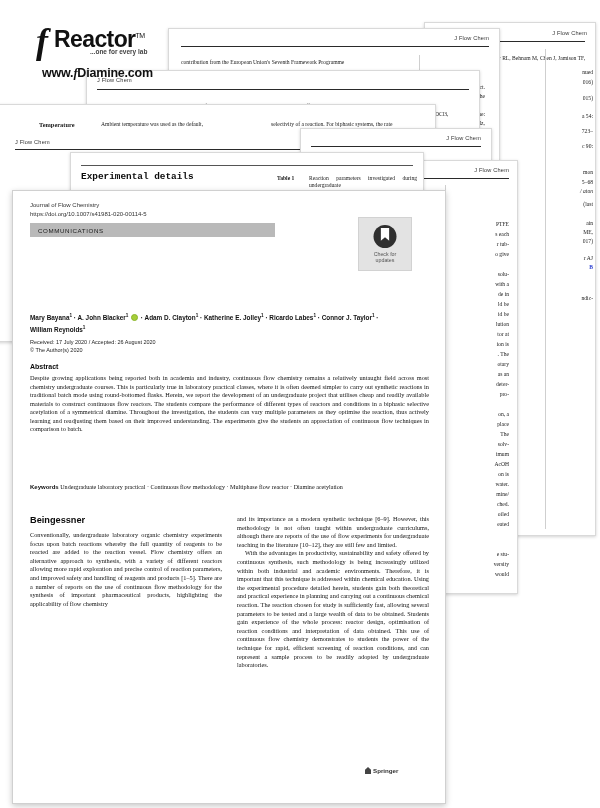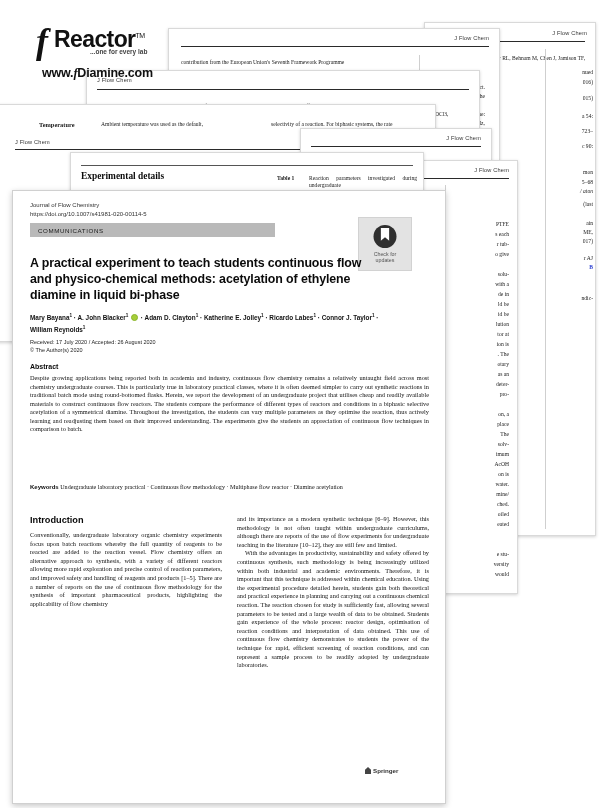--- a/index.html
+++ b/index.html
@@ -32,21 +32,21 @@
   .sheet .rule.thin{height:0.7px;background:#555;}
   .frag{
     position:absolute;
     font-size:5.6px;
     line-height:7.2px;
     color:#1a1a1a;
     text-align:justify;
     font-family:"Liberation Serif", serif;
   }
   .frag.b{font-weight:bold;}
-  .frag.sans{font-family:Liberation Serif, serif;}
+  .frag.sans{font-family:Liberation Mono, monospace;}
   .frag.blue{color:#2b3fd0;}
   .frag.italic{font-style:italic;}
   .colrule{position:absolute;width:1px;background:#cfcfcf;}
 
   
   .logo-wrap{position:absolute;left:30px;top:22px;width:150px;height:62px;}
   .logo-main{
     font-family:"Liberation Sans", sans-serif;
     font-weight:bold;font-size:23px;color:#111;
     letter-spacing:-0.6px;position:absolute;left:24px;top:4px;
@@ -398,40 +398,39 @@
 
     <div class="crossmark">
       <div class="cm-circ"></div>
       <div class="cm-flag"></div>
       <div class="cm-txt">
         <div>Check for</div>
         <div>updates</div>
       </div>
     </div>
 
-    <div class="title">A practical experiment to teach students continuous flow and physico-chemical methods: acetylation of ethylene diamine in liquid bi-phase</div>
 
     <div class="authors">
       Mary Bayana<sup>1</sup> · A. John Blacker<sup>1</sup>&nbsp;<span class="orcid"></span>&nbsp;· Adam D. Clayton<sup>1</sup> · Katherine E. Jolley<sup>1</sup> · Ricardo Labes<sup>1</sup> · Connor J. Taylor<sup>1</sup> ·<br>William Reynolds<sup>1</sup>
     </div>
 
     <div class="dates">
       <div>Received: 17 July 2020 / Accepted: 26 August 2020</div>
       <div>© The Author(s) 2020</div>
     </div>
 
     <div class="abs-h">Abstract</div>
     <div class="abs-b">Despite growing applications being reported both in academia and industry, continuous flow chemistry remains a relatively untaught field across most chemistry undergraduate courses. This is particularly true in laboratory practical classes, where it is often deemed simpler to carry out synthetic reactions in traditional batch mode using round-bottomed flasks. Herein, we report the development of an undergraduate project that utilises cheap and readily available materials to construct continuous flow reactors. The students compare the performance of different types of reactors and conditions in a biphasic selective acetylation of a symmetrical diamine. Throughout the investigation, the students can vary multiple parameters as they optimise the reaction, thus actively learning and readjusting them based on their improved understanding. The experiments give the students an appreciation of continuous flow techniques in comparison to batch.</div>
 
     <div class="kw">
       <b>Keywords</b>
       <span>Undergraduate laboratory practical · Continuous flow methodology · Multiphase flow reactor · Diamine acetylation</span>
     </div>
 
-    <div class="intro-h">Introduction</div>
+    <div class="intro-h">Beingessner</div>
 
     <div class="col colL">
       <p>Conventionally, undergraduate laboratory organic chemistry experiments focus upon batch reactions whereby the full quantity of reagents to be reacted are added to the reaction vessel. Flow chemistry offers an alternative approach to synthesis, with a variety of different reactors allowing more rapid exploration and precise control of reaction parameters, and improved safety and handling of reagents and products [1–5]. There are a number of reports on the use of continuous flow methodology for the synthesis of important pharmaceutical products, highlighting the applicability of flow chemistry</p>
     </div>
 
     <div class="col colR">
       <p>and its importance as a modern synthetic technique [6–9]. However, this methodology is not often taught within undergraduate curriculums, although there are reports of the use of flow experiments for undergraduate teaching in the literature [10–12], they are still few and limited.</p>
       <p class="ind">With the advantages in productivity, sustainability and safety offered by continuous synthesis, such methodology is being increasingly utilized within both industrial and academic environments. Therefore, it is important that this technique is addressed within chemical education. Using the experimental procedure detailed herein, students gain both theoretical and practical experience in planning and carrying out a continuous chemical reaction. The reaction chosen for study is sufficiently fast, allowing several parameters to be tested and a large wealth of data to be obtained. Students gain experience of the whole process: reactor design, optimisation of reaction conditions and interpretation of data obtained. This use of continuous flow chemistry demonstrates to students the power of the technique for rapid, efficient screening of reaction conditions, and can represent a sample process to be readily adopted by undergraduate laboratories.</p>
     </div>
 

